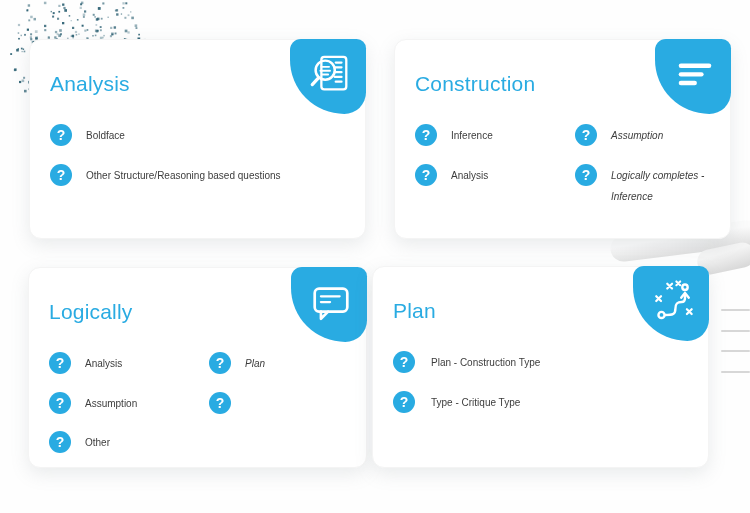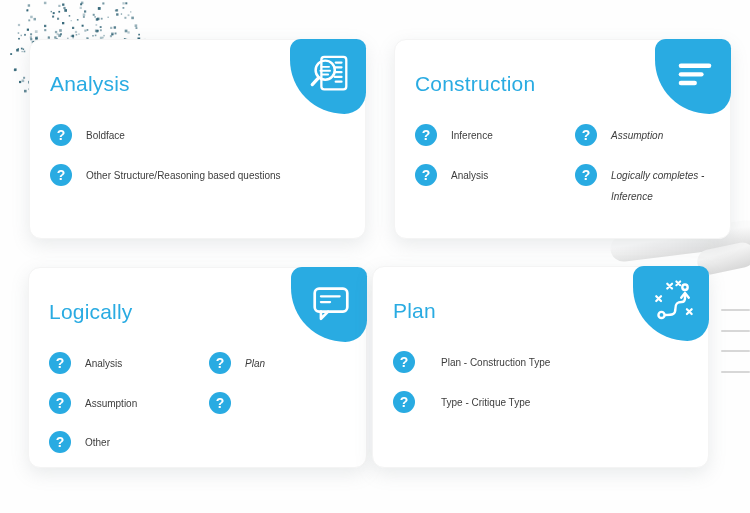--- a/index.html
+++ b/index.html
@@ -38,21 +38,21 @@
   .col{flex:0 0 160px;padding:0;margin:0;list-style:none;}
   .col.col-right{flex:1 1 auto;}
 
   .item{display:flex;align-items:flex-start;margin-bottom:17px;cursor:pointer;}
   .q{flex:0 0 22px;width:22px;height:22px;border-radius:50%;background:var(--accent,#29abe2);
      color:#fff;font-size:14px;font-weight:bold;display:flex;align-items:center;justify-content:center;
      line-height:22px;}
   .label{margin-left:14px;padding-top:1px;font-size:10px;line-height:21.5px;color:var(--text,#3d3d3d);}
   .col-right .label{max-width:102px;font-style:italic;}
   .card-analysis .label{max-width:208px;}
-  .card-plan .label{margin-left:26px;}
+  .card-plan .label{margin-left:16px;}
 </style>
 </head>
 <body>
 
 <div class="stage">
 
   <svg class="dots" width="175" height="125" id="dotpattern">
       <rect x="89.9" y="77.2" width="2.4" height="2.4" fill="#2e6274" opacity="0.74"></rect>
       <rect x="39.9" y="67.7" width="2.0" height="2.0" fill="#2e6274" opacity="0.67"></rect>
       <rect x="29.8" y="36.3" width="2.2" height="2.2" fill="#2e6274" opacity="0.43"></rect>

